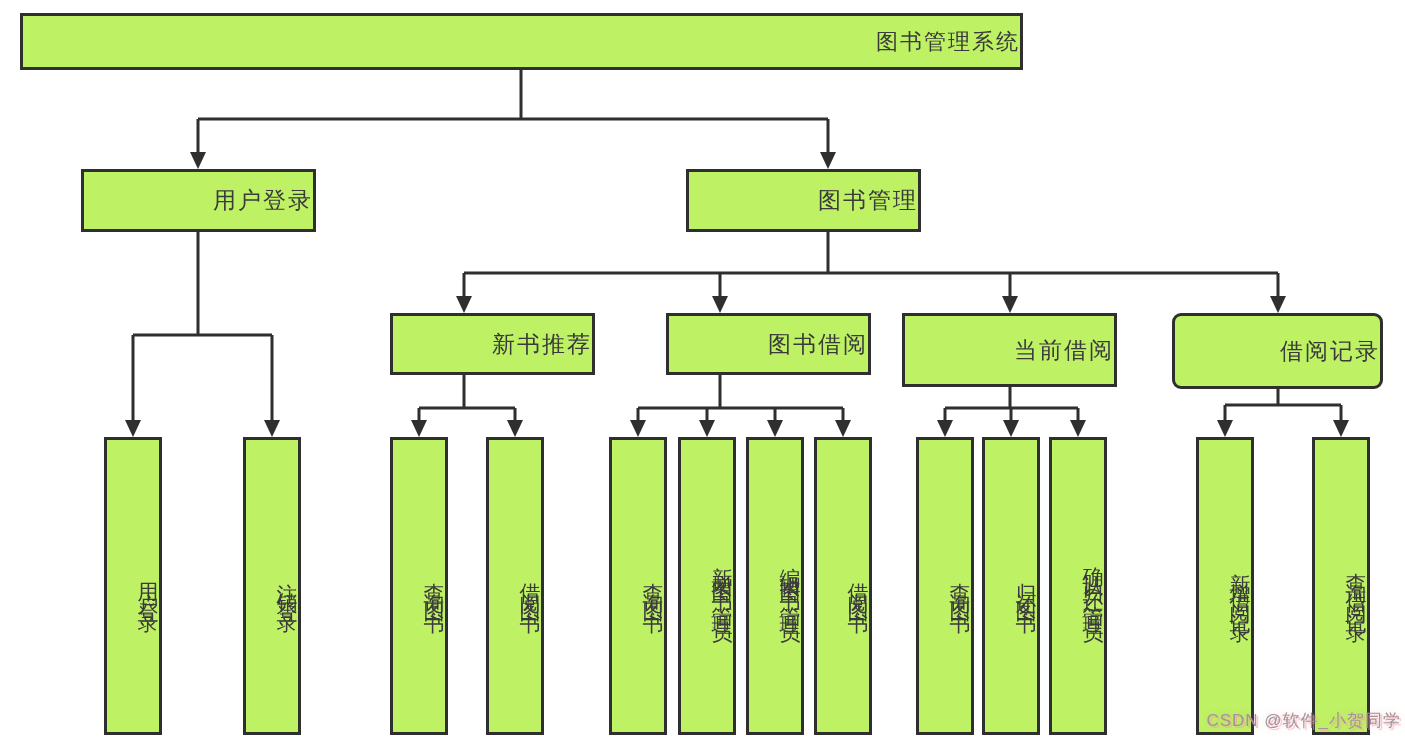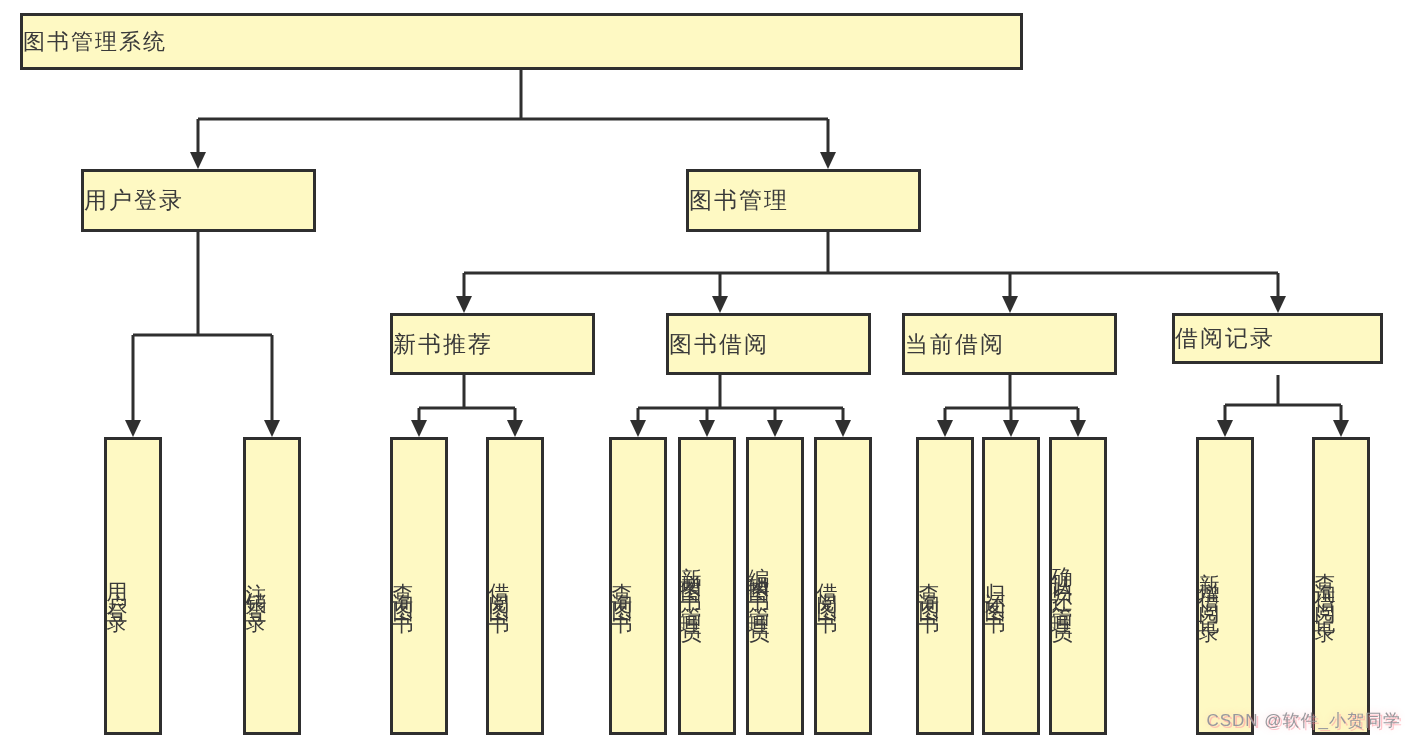--- a/index.html
+++ b/index.html
@@ -21,25 +21,25 @@
     stroke-width: 3;
     fill: none;
   }
   #connectors polygon {
     fill: #2f2f2f;
     stroke: none;
   }
   .node {
     position: absolute;
     box-sizing: border-box;
-    background: #fef9c3;
+    background: #bef264;
     border: 3px solid #2f2f2f;
     display: flex;
     align-items: center;
-    justify-content: flex-start;
+    justify-content: flex-end;
     color: #3a3a3a;
   }
   .hnode {
     font-size: 23px;
     letter-spacing: 2px;
   }
   .hnode.root { font-size: 22px; }
   .leaf {
     top: 437px;
     width: 58px;
@@ -116,24 +116,24 @@
   <div class="node hnode" style="left:686px; top:169px; width:235px; height:63px;">
     <span>图书管理</span>
   </div>
 
   <div class="node hnode" style="left:362px; top:313px; width:205px; height:62px;margin-left:28px;">
     <span>新书推荐</span>
   </div>
   <div class="node hnode" style="left:618px; top:313px; width:205px; height:62px;margin-left:48px;">
     <span>图书借阅</span>
   </div>
-  <div class="node hnode" style="left:902px; top:313px; width:215px; height:62px;">
+  <div class="node hnode" style="left:902px; top:313px; width:215px; height:74px;">
     <span>当前借阅</span>
   </div>
-  <div class="node hnode" style="left:1172px; top:313px; width:211px; height:51px;">
+  <div class="node hnode" style="left:1172px; top:313px; width:211px; height:76px;border-radius:9px;">
     <span>借阅记录</span>
   </div>
 
   <div class="node leaf" style="left:104px;">
     <span class="vtext">用户登录</span>
   </div>
   <div class="node leaf" style="left:243px;">
     <span class="vtext">注销登录</span>
   </div>
 

